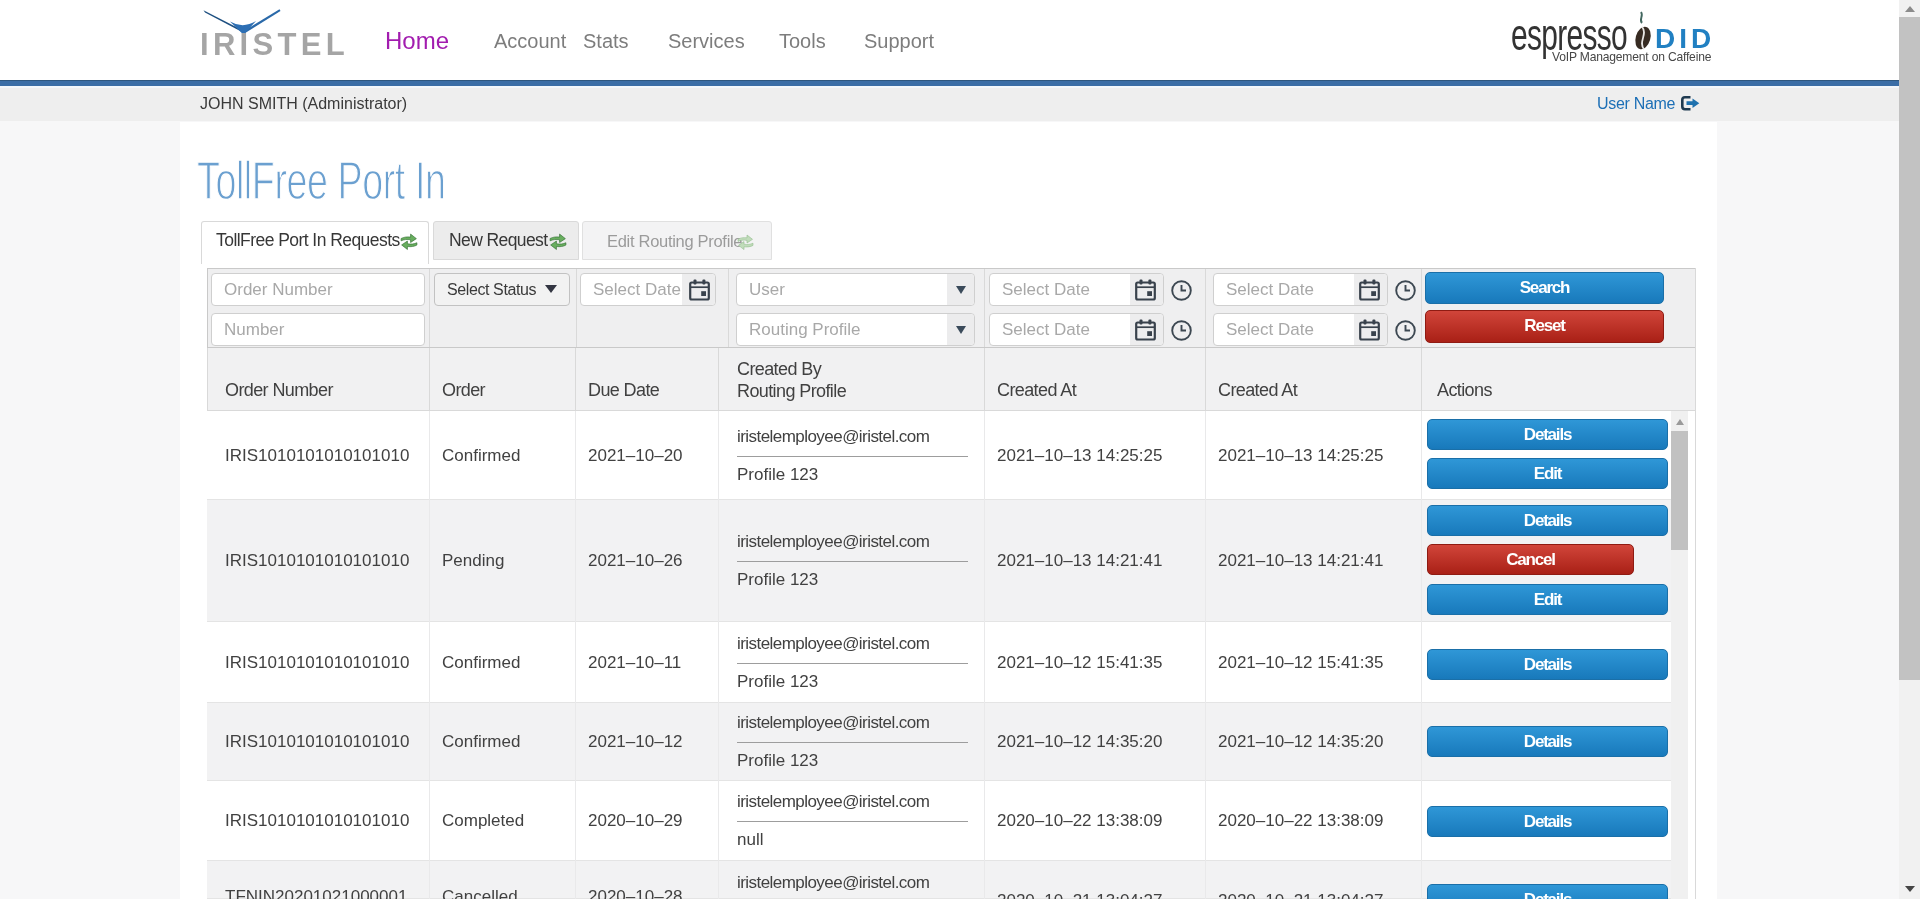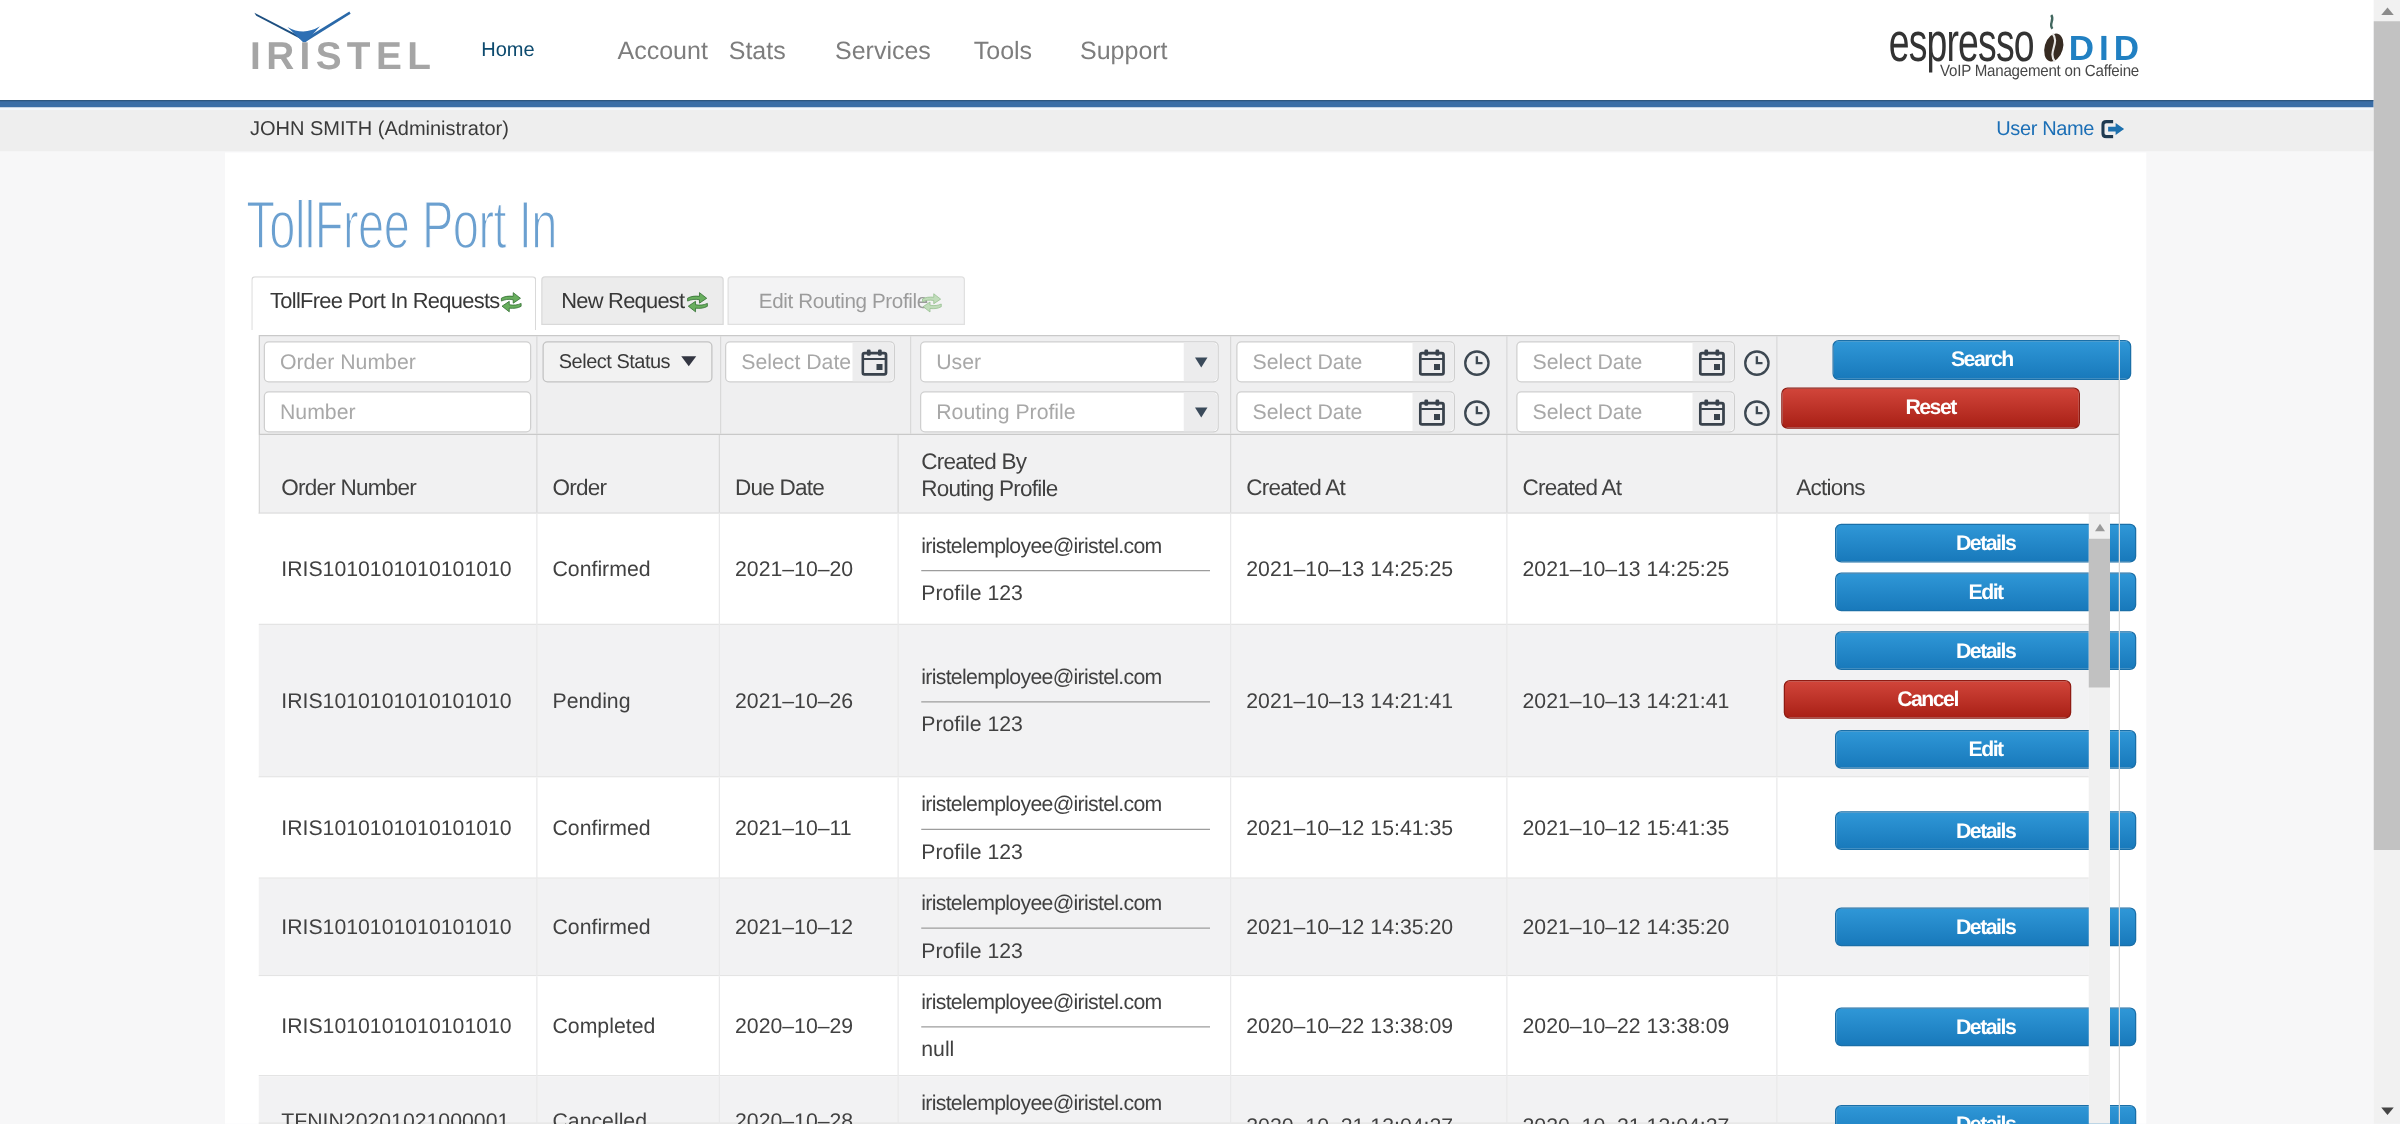--- a/index.html
+++ b/index.html
@@ -2,39 +2,39 @@
 <html><head>
 <meta charset="utf-8">
 <style>
   * { margin:0; padding:0; box-sizing:border-box; }
   html,body { width:1920px; height:899px; overflow:hidden; background:#f7f7f8;
     font-family:"Liberation Sans", sans-serif; }
   .abs { position:absolute; }
   .t { position:absolute; font-size:17px; color:#414141; white-space:nowrap; line-height:20px; }
   .btn { position:absolute; border-radius:5px; color:#fff; font-size:17px; font-weight:bold;
     text-align:center; line-height:30px; letter-spacing:-1.2px; }
-  .btn-blue { background:linear-gradient(#2f97d7, #1879bb); border:1px solid #1a6fa8;margin-left:41px; }
+  .btn-blue { background:linear-gradient(#2f97d7, #1879bb); border:1px solid #1a6fa8; }
   .btn-red  { background:linear-gradient(#d1453a, #a92016); border:1px solid #8f1b12; }
   .inp { position:absolute; background:#fff; border:1px solid #cfcfcf; border-radius:4px;
     font-size:17px; line-height:31px; color:#a8a8a8; padding-left:12px; }
   .vline { position:absolute; width:1px; background:#d9d9d9; }
 </style>
 </head>
 <body>
 
 <div class="abs" style="left:0;top:0;width:1899px;height:80px;background:#fff;"></div>
 
 <svg class="abs" style="left:200px;top:8px;" width="155" height="50" viewBox="0 0 155 50">
   <polygon points="3.5,2.2 43,22.6 44,25 5,4.5" fill="#1d4f80"></polygon>
   <polygon points="42,24.2 79.5,1.2 80.5,3 44,25.8" fill="#2a69a9"></polygon>
   <path d="M30,13.5 Q43,21 56,13 L44.5,25.8 L42.5,25.8 Z" fill="#2d6fb4"></path>
   <text x="0" y="47" font-size="31" font-weight="bold" fill="#a5a5a5" letter-spacing="4.3">IRISTEL</text>
 </svg>
 
-<div class="t" style="left:385px;top:31px;font-size:16px;color:#0c4a6e;">Home</div>
+<div class="t" style="left:385px;top:31px;font-size:24px;color:#a21caf;">Home</div>
 <div class="t" style="left:494px;top:31px;font-size:20px;color:#7d7d7d;">Account</div>
 <div class="t" style="left:583px;top:31px;font-size:20px;color:#7d7d7d;">Stats</div>
 <div class="t" style="left:668px;top:31px;font-size:20px;color:#7d7d7d;">Services</div>
 <div class="t" style="left:779px;top:31px;font-size:20px;color:#7d7d7d;">Tools</div>
 <div class="t" style="left:864px;top:31px;font-size:20px;color:#7d7d7d;">Support</div>
 
 <div class="abs" style="left:1510px;top:10px;width:210px;height:60px;">
   <span class="abs" style="left:0.5px;top:0px;font-size:44px;color:#333;letter-spacing:-1px;transform:scaleX(0.68);transform-origin:0 0;white-space:nowrap;">espresso</span>
   <svg class="abs" style="left:118px;top:-2px;" width="30" height="48" viewBox="0 0 30 48">
     <path d="M14,15 C10.5,11.5 16,8 13,4" stroke="#42675f" stroke-width="1.9" fill="none"></path>
@@ -209,21 +209,21 @@
     <div class="vline" style="left:1421px;top:500px;height:122px;background:#e9e9ea;"></div>
     <div class="t" style="left:225px;top:551px;">IRIS1010101010101010</div>
     <div class="t" style="left:442px;top:551px;">Pending</div>
     <div class="t" style="left:588px;top:551px;">2021–10–26</div>
     <div class="t" style="left:737px;top:532px;letter-spacing:-0.55px;">iristelemployee@iristel.com</div>
     <div class="abs" style="left:737px;top:561px;width:231px;height:1px;background:#9d9d9d;"></div>
     <div class="t" style="left:737px;top:570px;">Profile 123</div>
     <div class="t" style="left:997px;top:551px;">2021–10–13 14:21:41</div>
     <div class="t" style="left:1218px;top:551px;">2021–10–13 14:21:41</div>
     <div class="btn btn-blue" style="left:1427px;top:505px;width:241px;height:31px;">Details</div>
-    <div class="btn btn-red" style="left:1427px;top:544px;width:230px;height:31px;">Cancel</div>
+    <div class="btn btn-red" style="left:1427px;top:544px;width:207px;height:31px;">Cancel</div>
     <div class="btn btn-blue" style="left:1427px;top:584px;width:241px;height:31px;">Edit</div>
     <div class="abs" style="left:207px;top:622px;width:1464px;height:81px;background:#fff;border-bottom:1px solid #e4e4e4;"></div>
     <div class="vline" style="left:429px;top:622px;height:81px;background:#e9e9ea;"></div>
     <div class="vline" style="left:575px;top:622px;height:81px;background:#e9e9ea;"></div>
     <div class="vline" style="left:718px;top:622px;height:81px;background:#e9e9ea;"></div>
     <div class="vline" style="left:984px;top:622px;height:81px;background:#e9e9ea;"></div>
     <div class="vline" style="left:1205px;top:622px;height:81px;background:#e9e9ea;"></div>
     <div class="vline" style="left:1421px;top:622px;height:81px;background:#e9e9ea;"></div>
     <div class="t" style="left:225px;top:653px;">IRIS1010101010101010</div>
     <div class="t" style="left:442px;top:653px;">Confirmed</div>

